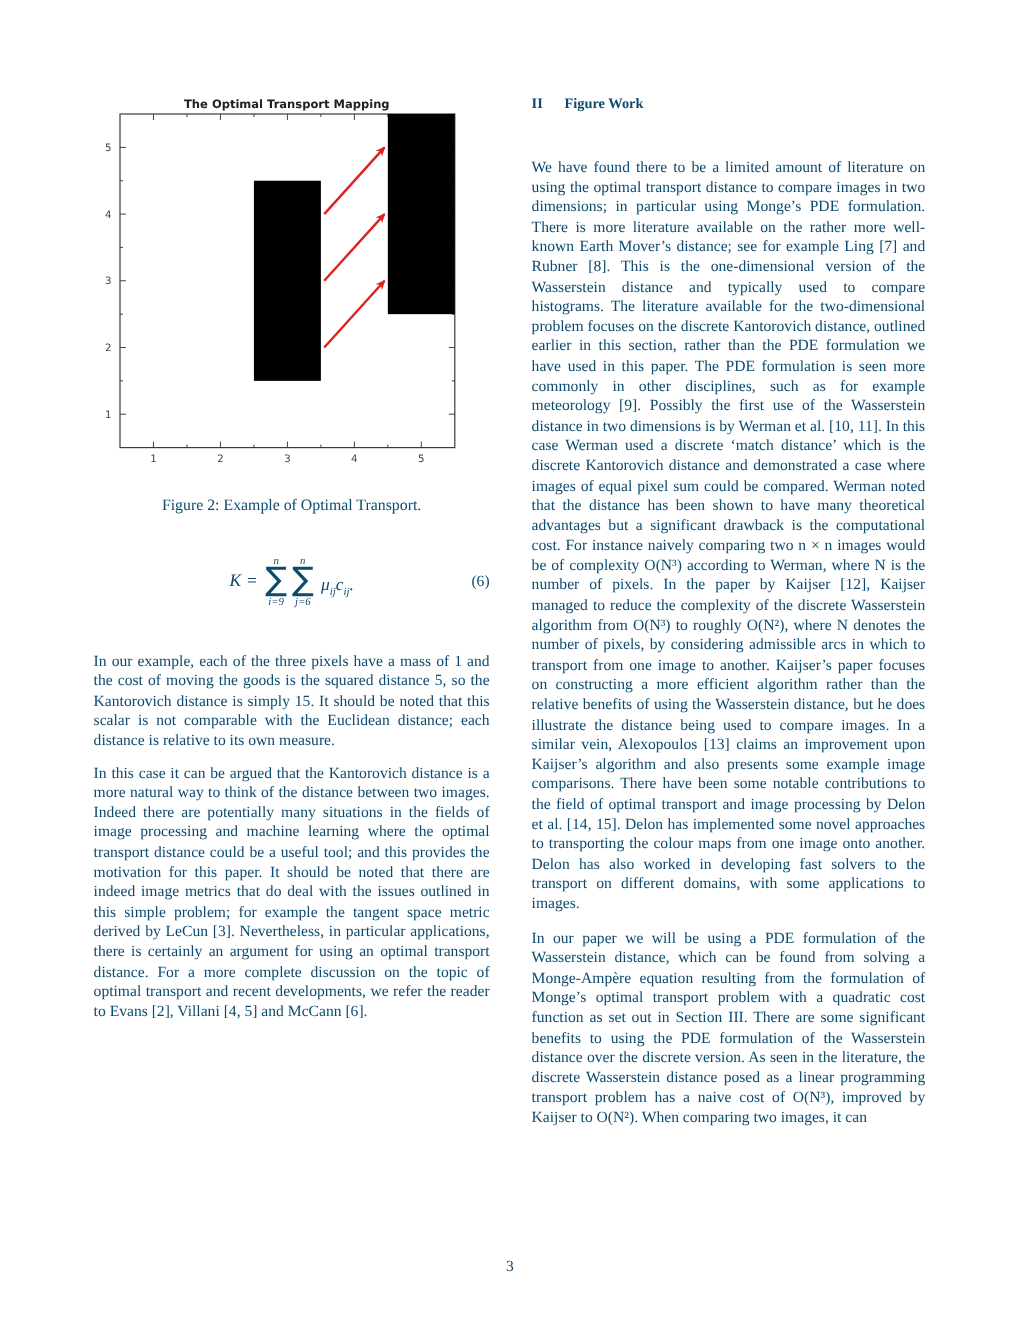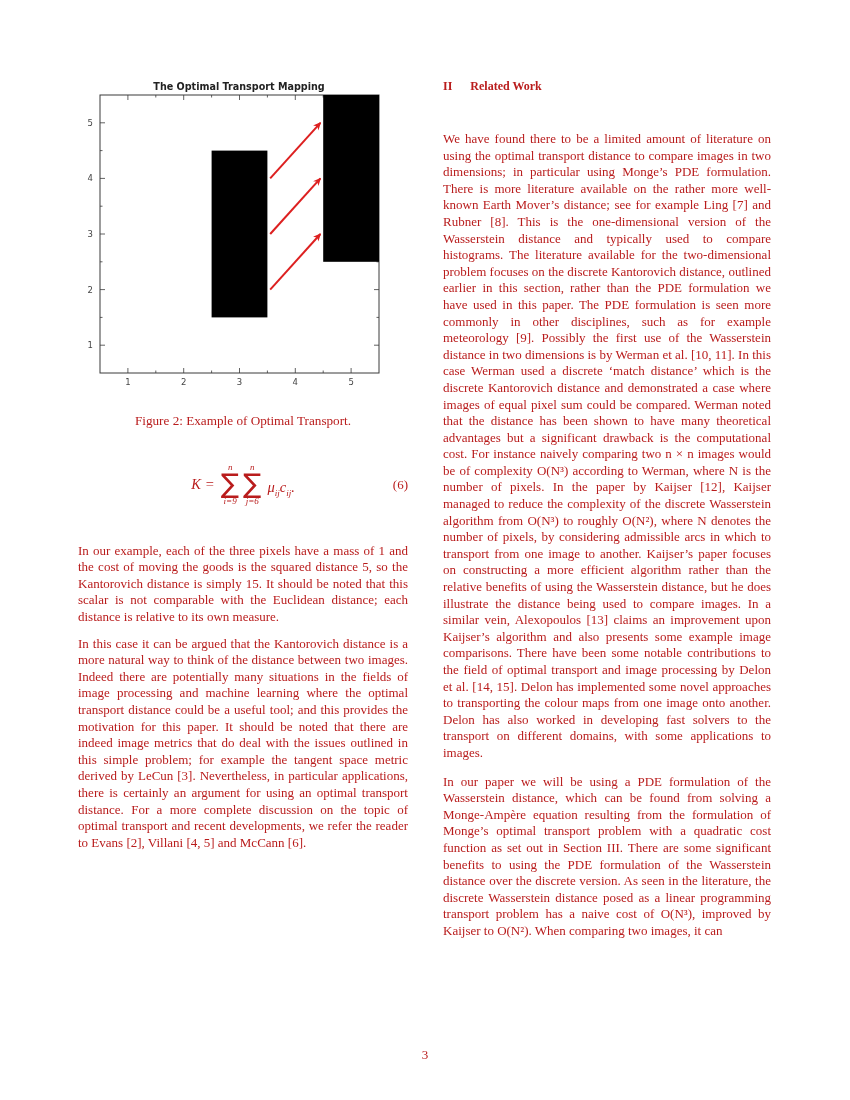--- a/index.html
+++ b/index.html
@@ -5,21 +5,21 @@
   html, body {
     margin: 0; padding: 0;
     width: 850px; height: 1100px;
     background: #ffffff;
     overflow: hidden;
   }
   .page {
     position: relative;
     width: 850px; height: 956px;
     font-family: "Liberation Serif", serif;
-    color: #b91c1c;
+    color: #0c4a6e;
   }
   .col {
     position: absolute;
     text-align: justify;
     font-size: 13px;
     line-height: 16.6px;
   }
   .col-left  { left: 78px;  top: 78px;  width: 330px; }
   .col-right { left: 443px; top: 75px;  width: 328px; }
 
@@ -185,20 +185,20 @@
       <span class="eq-number">(6)</span>
     </div>
 
     <p class="body-par">In our example, each of the three pixels have a mass of 1 and the cost of moving the goods is the squared distance 5, so the Kantorovich distance is simply 15. It should be noted that this scalar is not comparable with the Euclidean distance; each distance is relative to its own measure.</p>
     <p class="body-par">In this case it can be argued that the Kantorovich distance is a more natural way to think of the distance between two images. Indeed there are potentially many situations in the fields of image processing and machine learning where the optimal transport distance could be a useful tool; and this provides the motivation for this paper. It should be noted that there are indeed image metrics that do deal with the issues outlined in this simple problem; for example the tangent space metric derived by LeCun [3]. Nevertheless, in particular applications, there is certainly an argument for using an optimal transport distance. For a more complete discussion on the topic of optimal transport and recent developments, we refer the reader to Evans [2], Villani [4, 5] and McCann [6].</p>
   </div>
 
   <div class="col col-right">
     <h2 class="section-heading">
       <span>II</span>
-      <span>Related Work</span>
+      <span>Figure Work</span>
     </h2>
     <p class="body-par">We have found there to be a limited amount of literature on using the optimal transport distance to compare images in two dimensions; in particular using Monge’s PDE formulation. There is more literature available on the rather more well-known Earth Mover’s distance; see for example Ling [7] and Rubner [8]. This is the one-dimensional version of the Wasserstein distance and typically used to compare histograms. The literature available for the two-dimensional problem focuses on the discrete Kantorovich distance, outlined earlier in this section, rather than the PDE formulation we have used in this paper. The PDE formulation is seen more commonly in other disciplines, such as for example meteorology [9]. Possibly the first use of the Wasserstein distance in two dimensions is by Werman et al. [10, 11]. In this case Werman used a discrete ‘match distance’ which is the discrete Kantorovich distance and demonstrated a case where images of equal pixel sum could be compared. Werman noted that the distance has been shown to have many theoretical advantages but a significant drawback is the computational cost. For instance naively comparing two n × n images would be of complexity O(N³) according to Werman, where N is the number of pixels. In the paper by Kaijser [12], Kaijser managed to reduce the complexity of the discrete Wasserstein algorithm from O(N³) to roughly O(N²), where N denotes the number of pixels, by considering admissible arcs in which to transport from one image to another. Kaijser’s paper focuses on constructing a more efficient algorithm rather than the relative benefits of using the Wasserstein distance, but he does illustrate the distance being used to compare images. In a similar vein, Alexopoulos [13] claims an improvement upon Kaijser’s algorithm and also presents some example image comparisons. There have been some notable contributions to the field of optimal transport and image processing by Delon et al. [14, 15]. Delon has implemented some novel approaches to transporting the colour maps from one image onto another. Delon has also worked in developing fast solvers to the transport on different domains, with some applications to images.</p>
     <p class="body-par" style="margin-top:12px;">In our paper we will be using a PDE formulation of the Wasserstein distance, which can be found from solving a Monge-Ampère equation resulting from the formulation of Monge’s optimal transport problem with a quadratic cost function as set out in Section III. There are some significant benefits to using the PDE formulation of the Wasserstein distance over the discrete version. As seen in the literature, the discrete Wasserstein distance posed as a linear programming transport problem has a naive cost of O(N³), improved by Kaijser to O(N²). When comparing two images, it can</p>
   </div>
 
   <div class="page-number">3</div>
 </div>
 
 </body></html>

